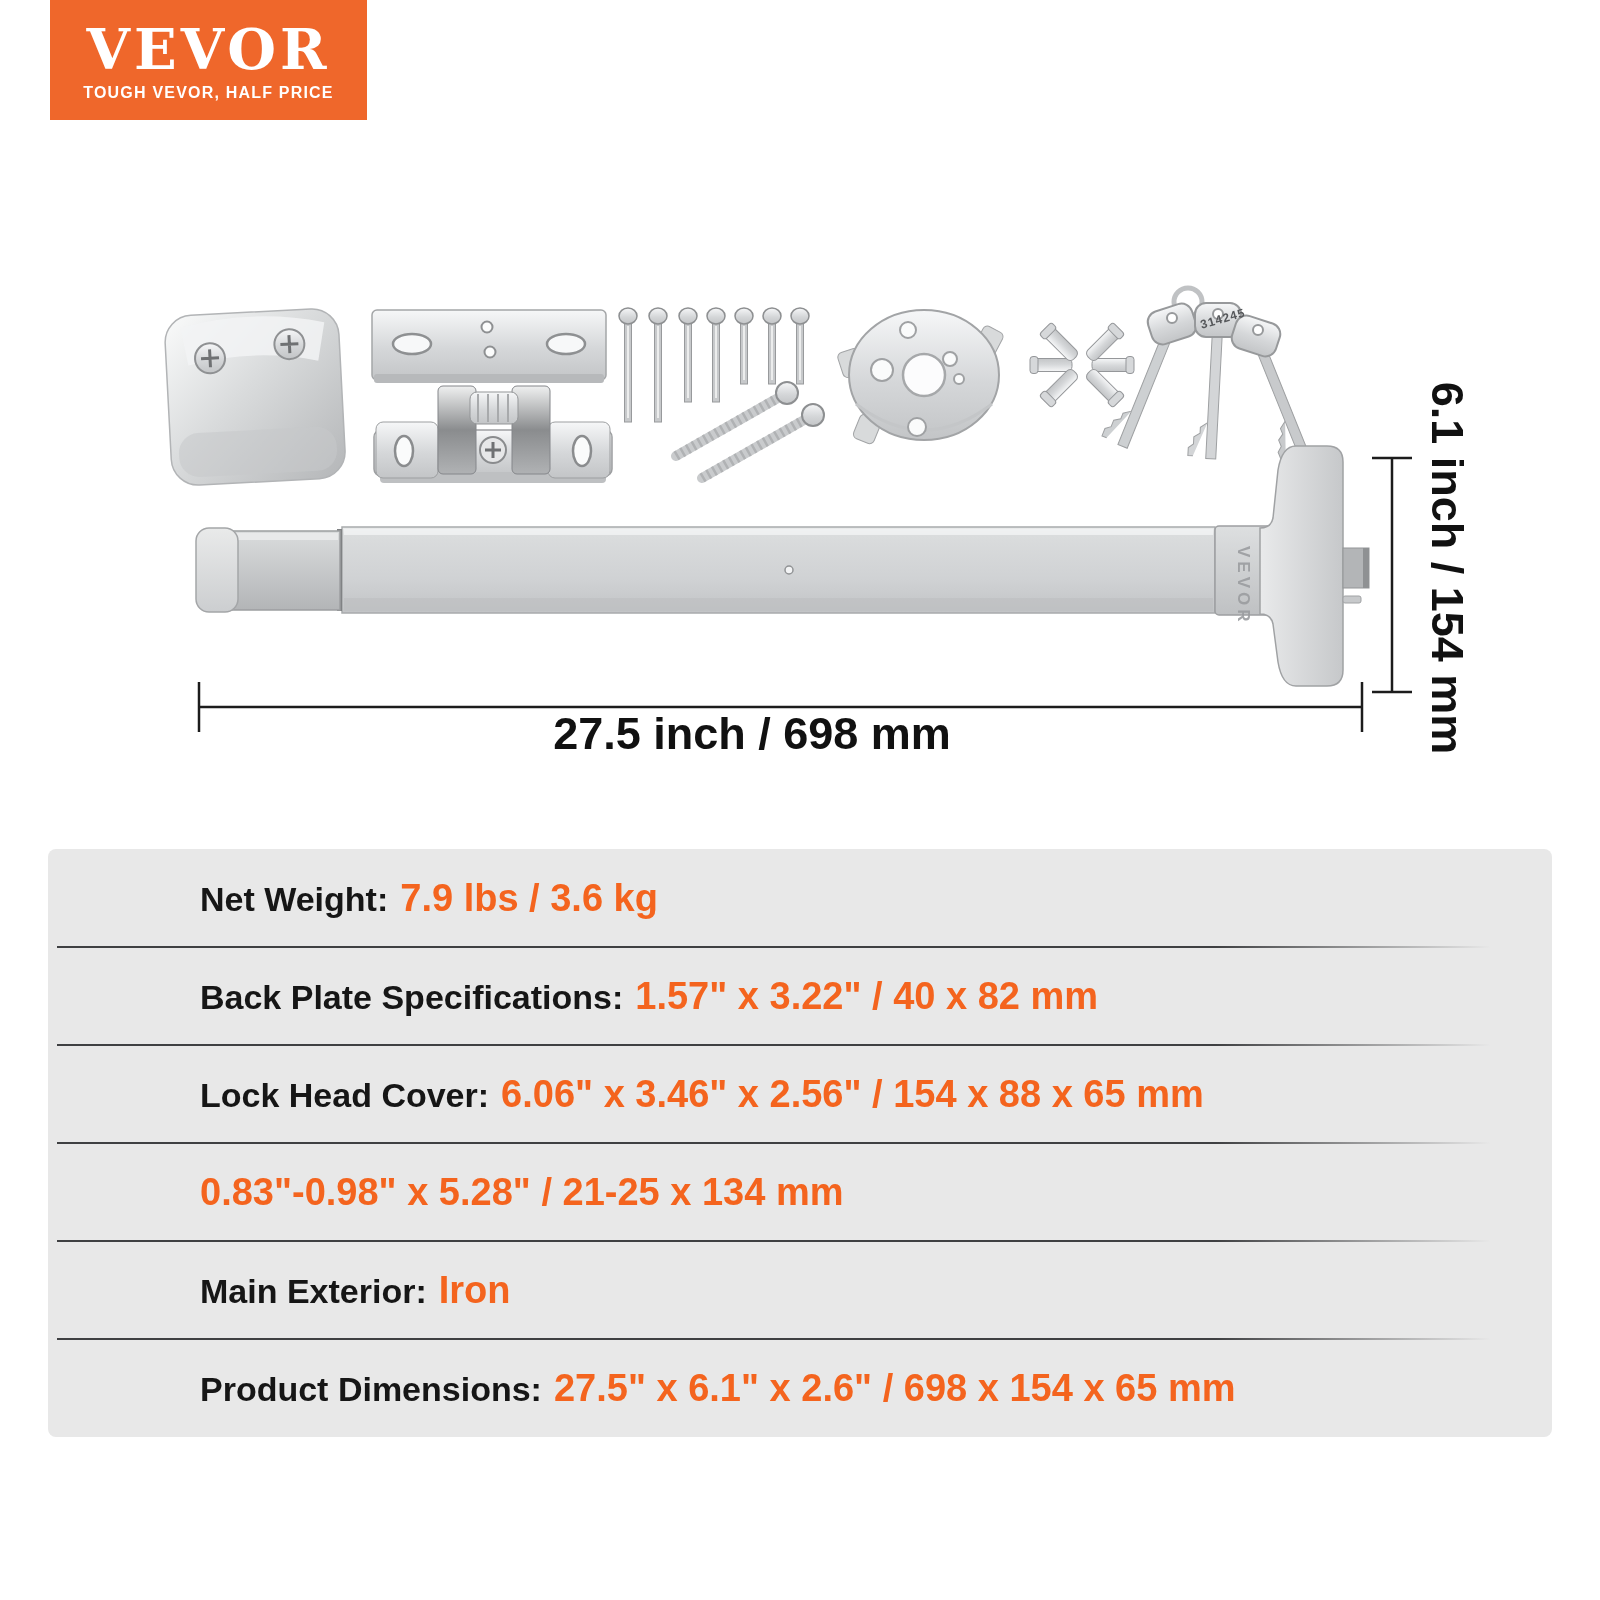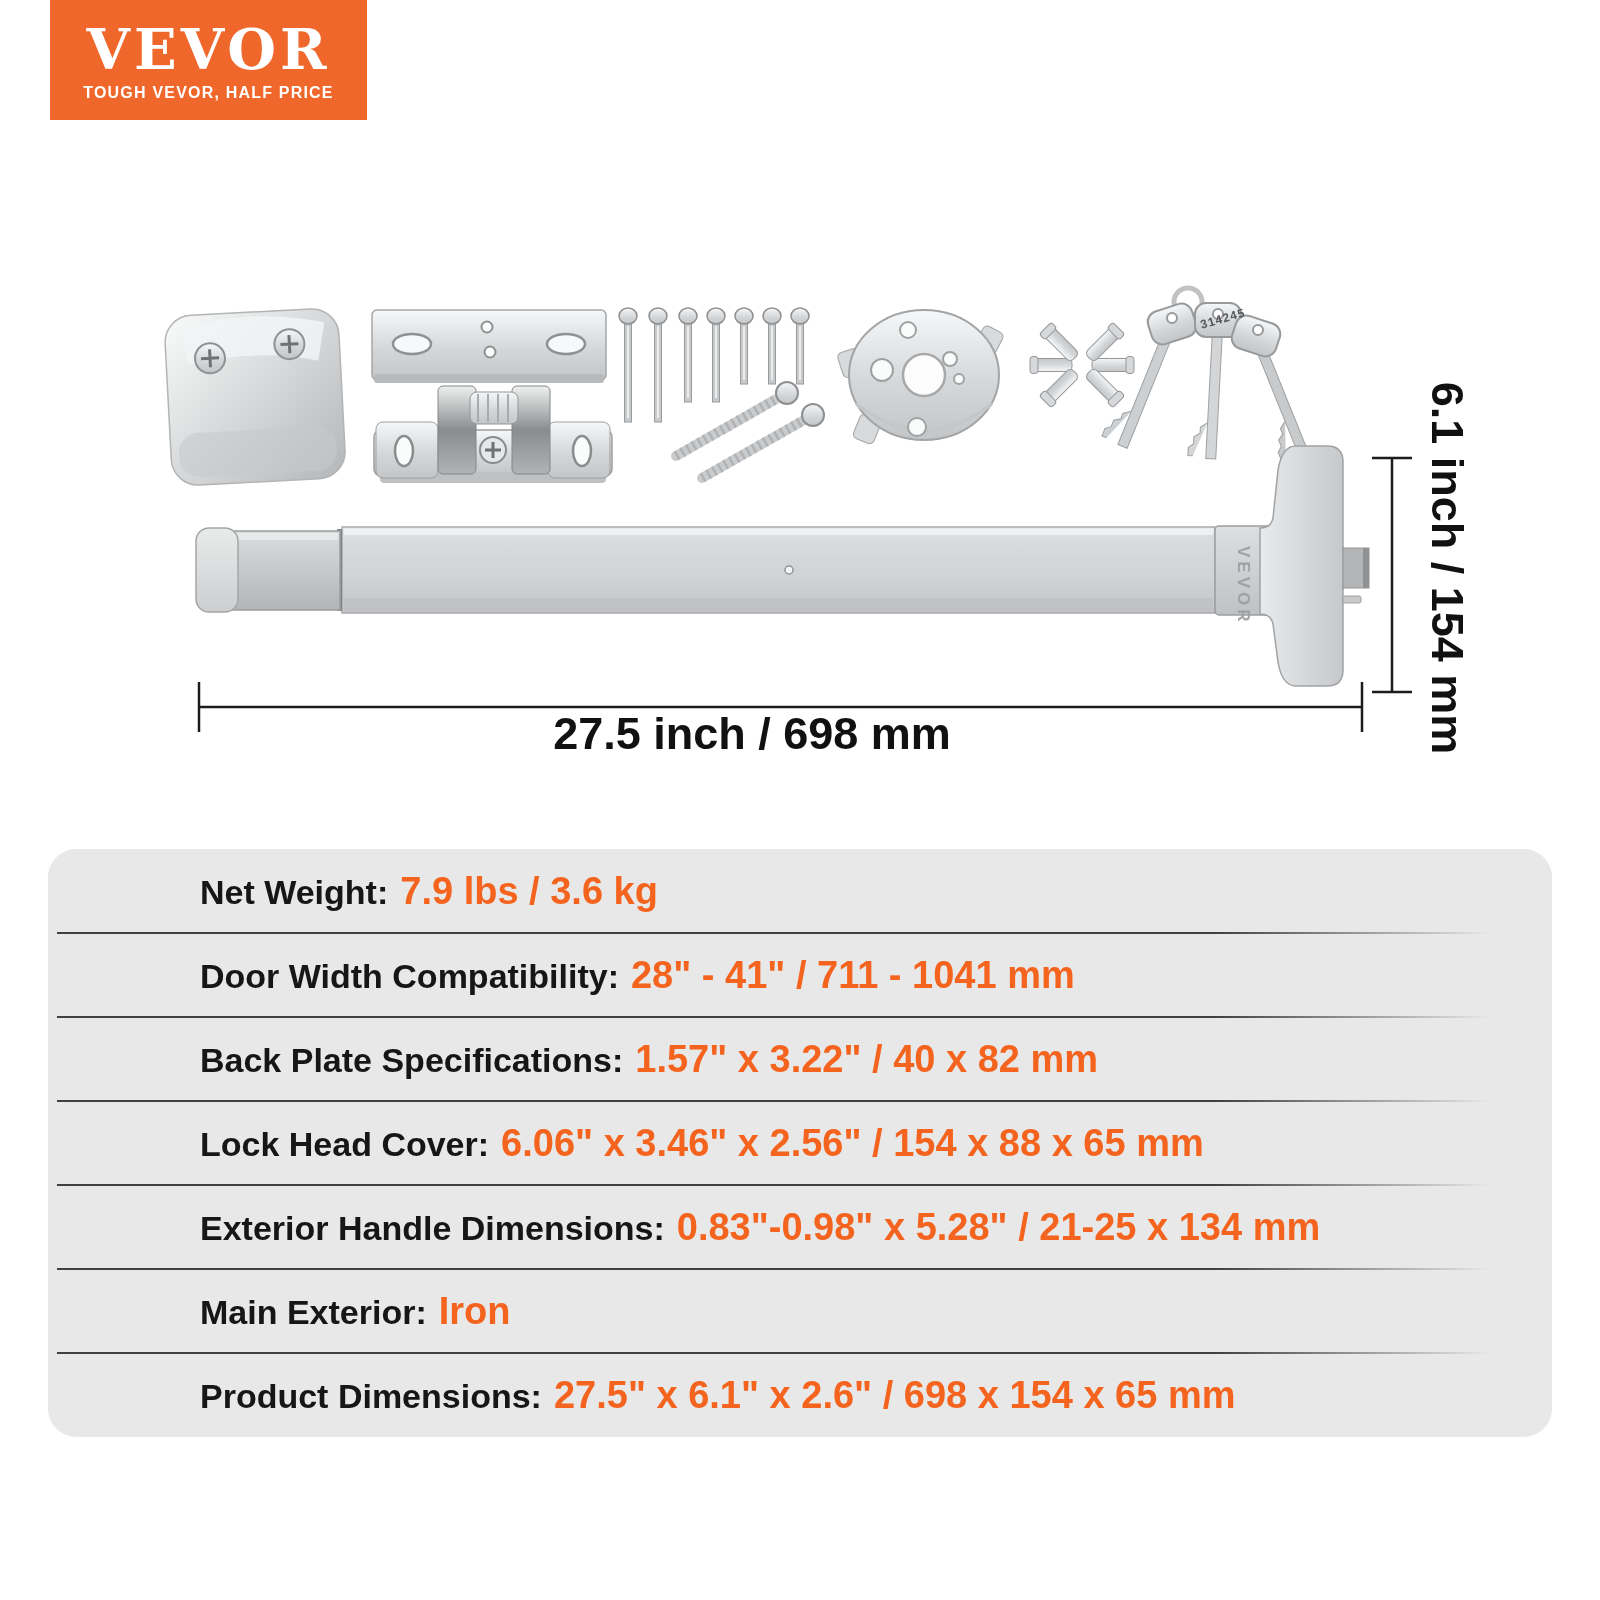--- a/index.html
+++ b/index.html
@@ -26,21 +26,21 @@
   .scene{position:absolute;left:0;top:280px;width:1600px;height:480px;}
   .scene svg{position:absolute;left:0;top:0;}
   .dim-label{position:absolute;font-weight:bold;font-size:45px;color:#111;
     text-align:center;white-space:nowrap;}
   .dim-label.width{left:452px;top:428px;width:600px;}
   .dim-label.height{left:1237px;top:262px;width:420px;height:52px;
     transform:rotate(90deg);}
 
   
   .spec-panel{position:absolute;left:48px;top:849px;width:1504px;height:588px;
-    background:var(--panel-bg);border-radius:28px;overflow:hidden;
+    background:var(--panel-bg);border-radius:8px;overflow:hidden;
     display:flex;flex-direction:column;}
   .spec-row{flex:1;display:flex;align-items:center;gap:38px;
     padding-left:152px;position:relative;}
   .spec-row + .spec-row::before{content:'';position:absolute;top:-1px;left:9px;right:47px;
     height:2px;background:linear-gradient(to right,#3f4042 0%,#3f4042 80%,rgba(63,64,66,0) 99%);}
   .pair{display:flex;align-items:baseline;gap:12px;white-space:nowrap;}
   .lbl{font-weight:bold;font-size:34px;color:var(--label);}
   .val{font-weight:bold;font-size:38px;color:var(--accent);}
 </style>
 </head>
@@ -284,39 +284,32 @@
 
   <div class="spec-panel">
     <div class="spec-row">
       <div class="pair">
           <span class="lbl">Net Weight:</span>
           <span class="val">7.9 lbs / 3.6 kg</span>
         </div>
     </div>
     <div class="spec-row">
       <div class="pair">
-          <span class="lbl">Door Width Compatibility:</span>
-          <span class="val">28" - 41" / 711 - 1041 mm</span>
-        </div>
-    </div>
-    <div class="spec-row">
-      <div class="pair">
           <span class="lbl">Back Plate Specifications:</span>
           <span class="val">1.57" x 3.22" / 40 x 82 mm</span>
         </div>
     </div>
     <div class="spec-row">
       <div class="pair">
           <span class="lbl">Lock Head Cover:</span>
           <span class="val">6.06" x 3.46" x 2.56" / 154 x 88 x 65 mm</span>
         </div>
     </div>
     <div class="spec-row">
       <div class="pair">
-          <span class="lbl">Exterior Handle Dimensions:</span>
           <span class="val">0.83"-0.98" x 5.28" / 21-25 x 134 mm</span>
         </div>
     </div>
     <div class="spec-row">
       <div class="pair">
           <span class="lbl">Main Exterior:</span>
           <span class="val">Iron</span>
         </div>
     </div>
     <div class="spec-row">

